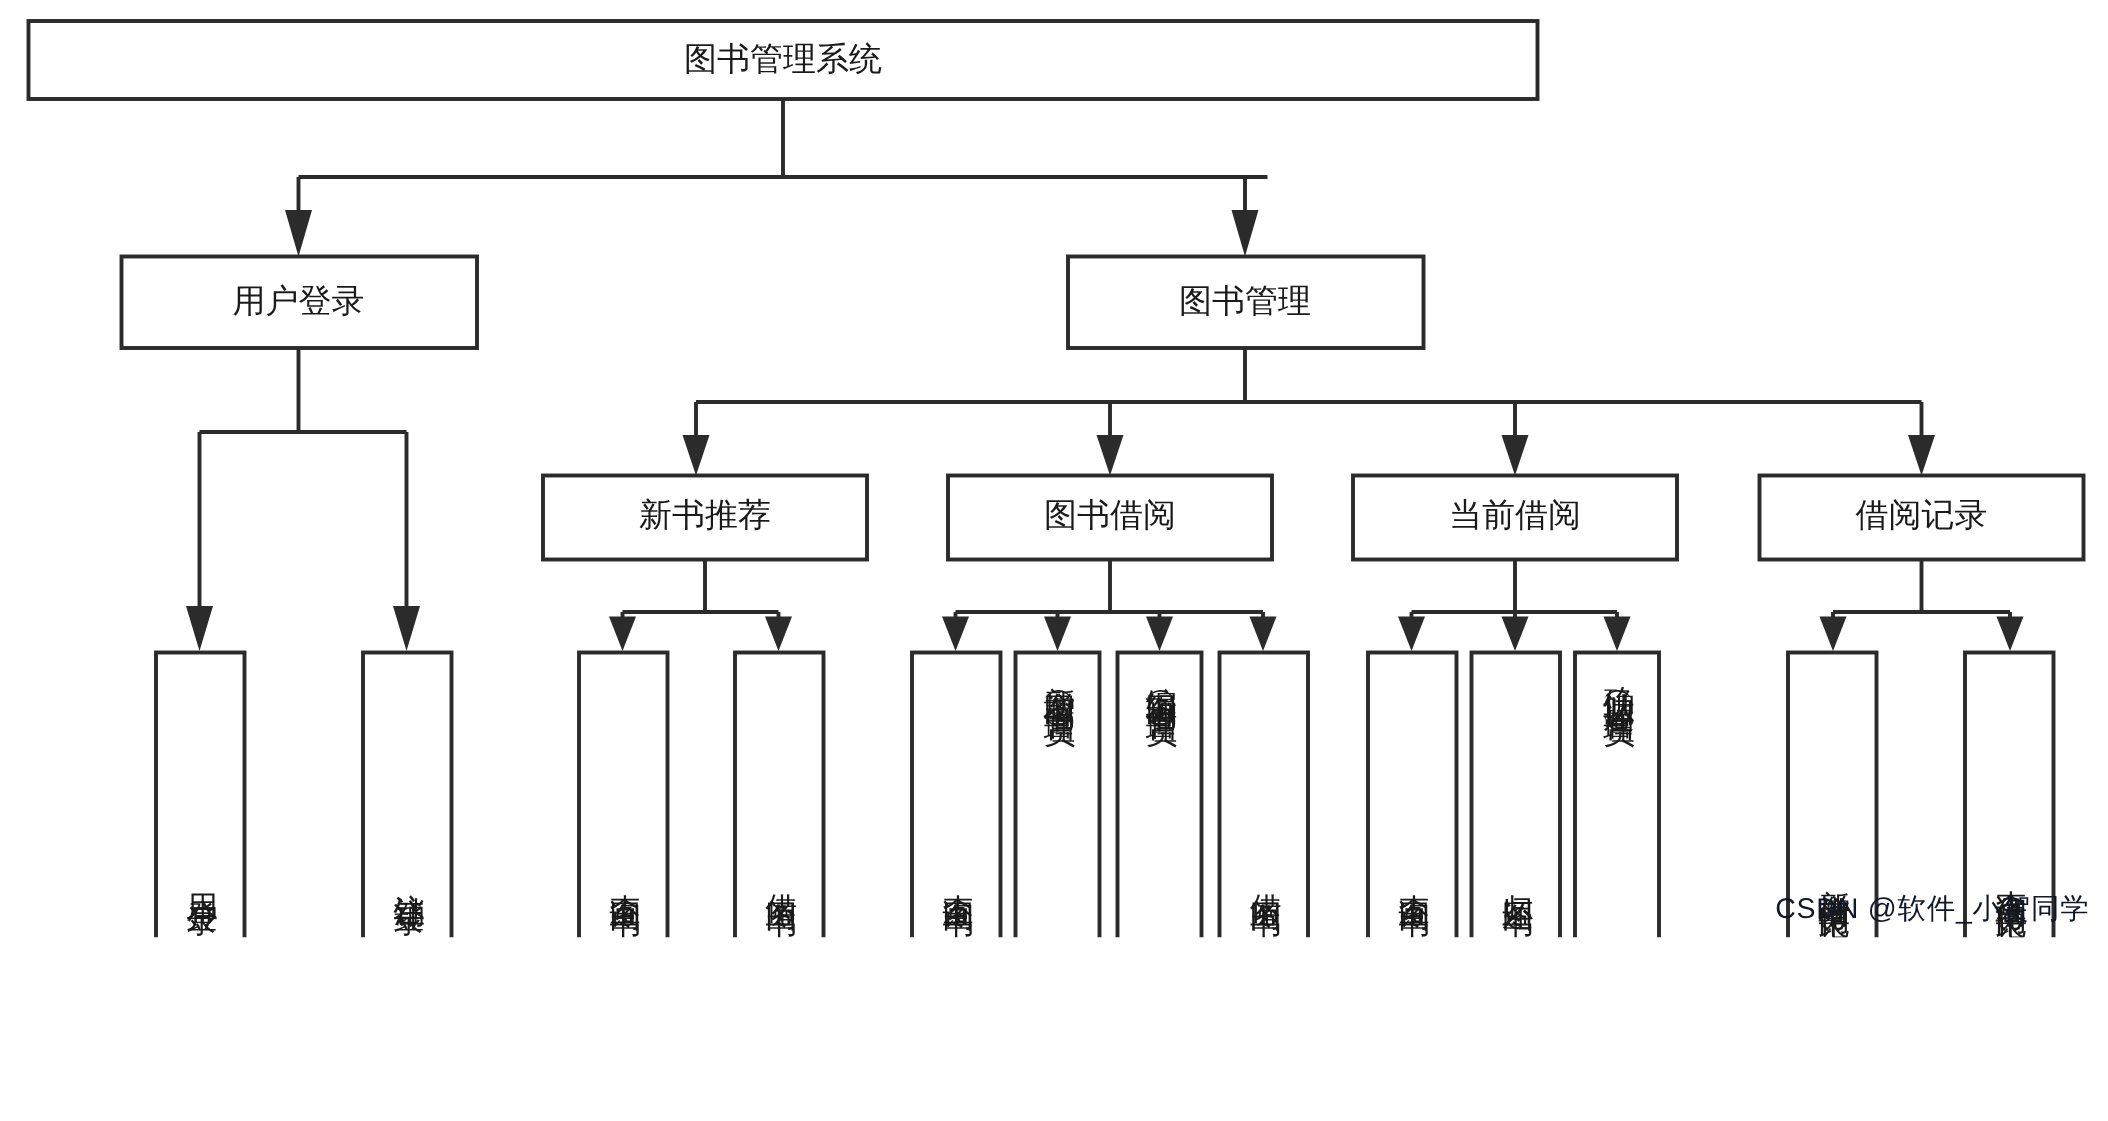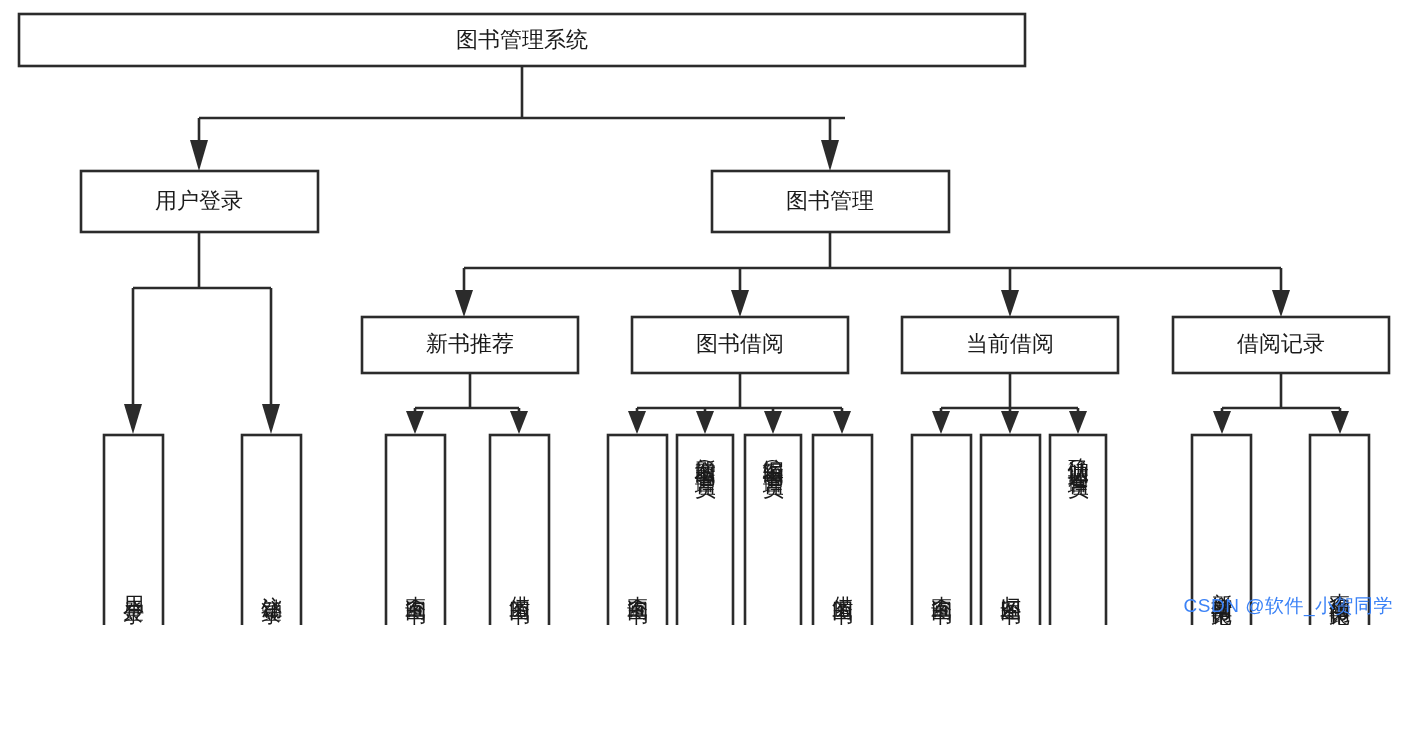--- a/index.html
+++ b/index.html
@@ -64,21 +64,21 @@
     justify-content: center;
     pointer-events: none;
     white-space: nowrap;
   }
   .watermark {
     position: absolute;
     right: 12px;
     bottom: 6px;
     font-family: "Liberation Sans", "DejaVu Sans", sans-serif;
     font-size: 19px;
-    color: #3b82f6;
+    color: #0f172a;
     letter-spacing: 0.5px;
     user-select: none;
   }
 </style>
 </head>
 <body>
 
 <div id="diagram-root">
 
   <svg id="flowchart" viewBox="0 0 1405 747">

